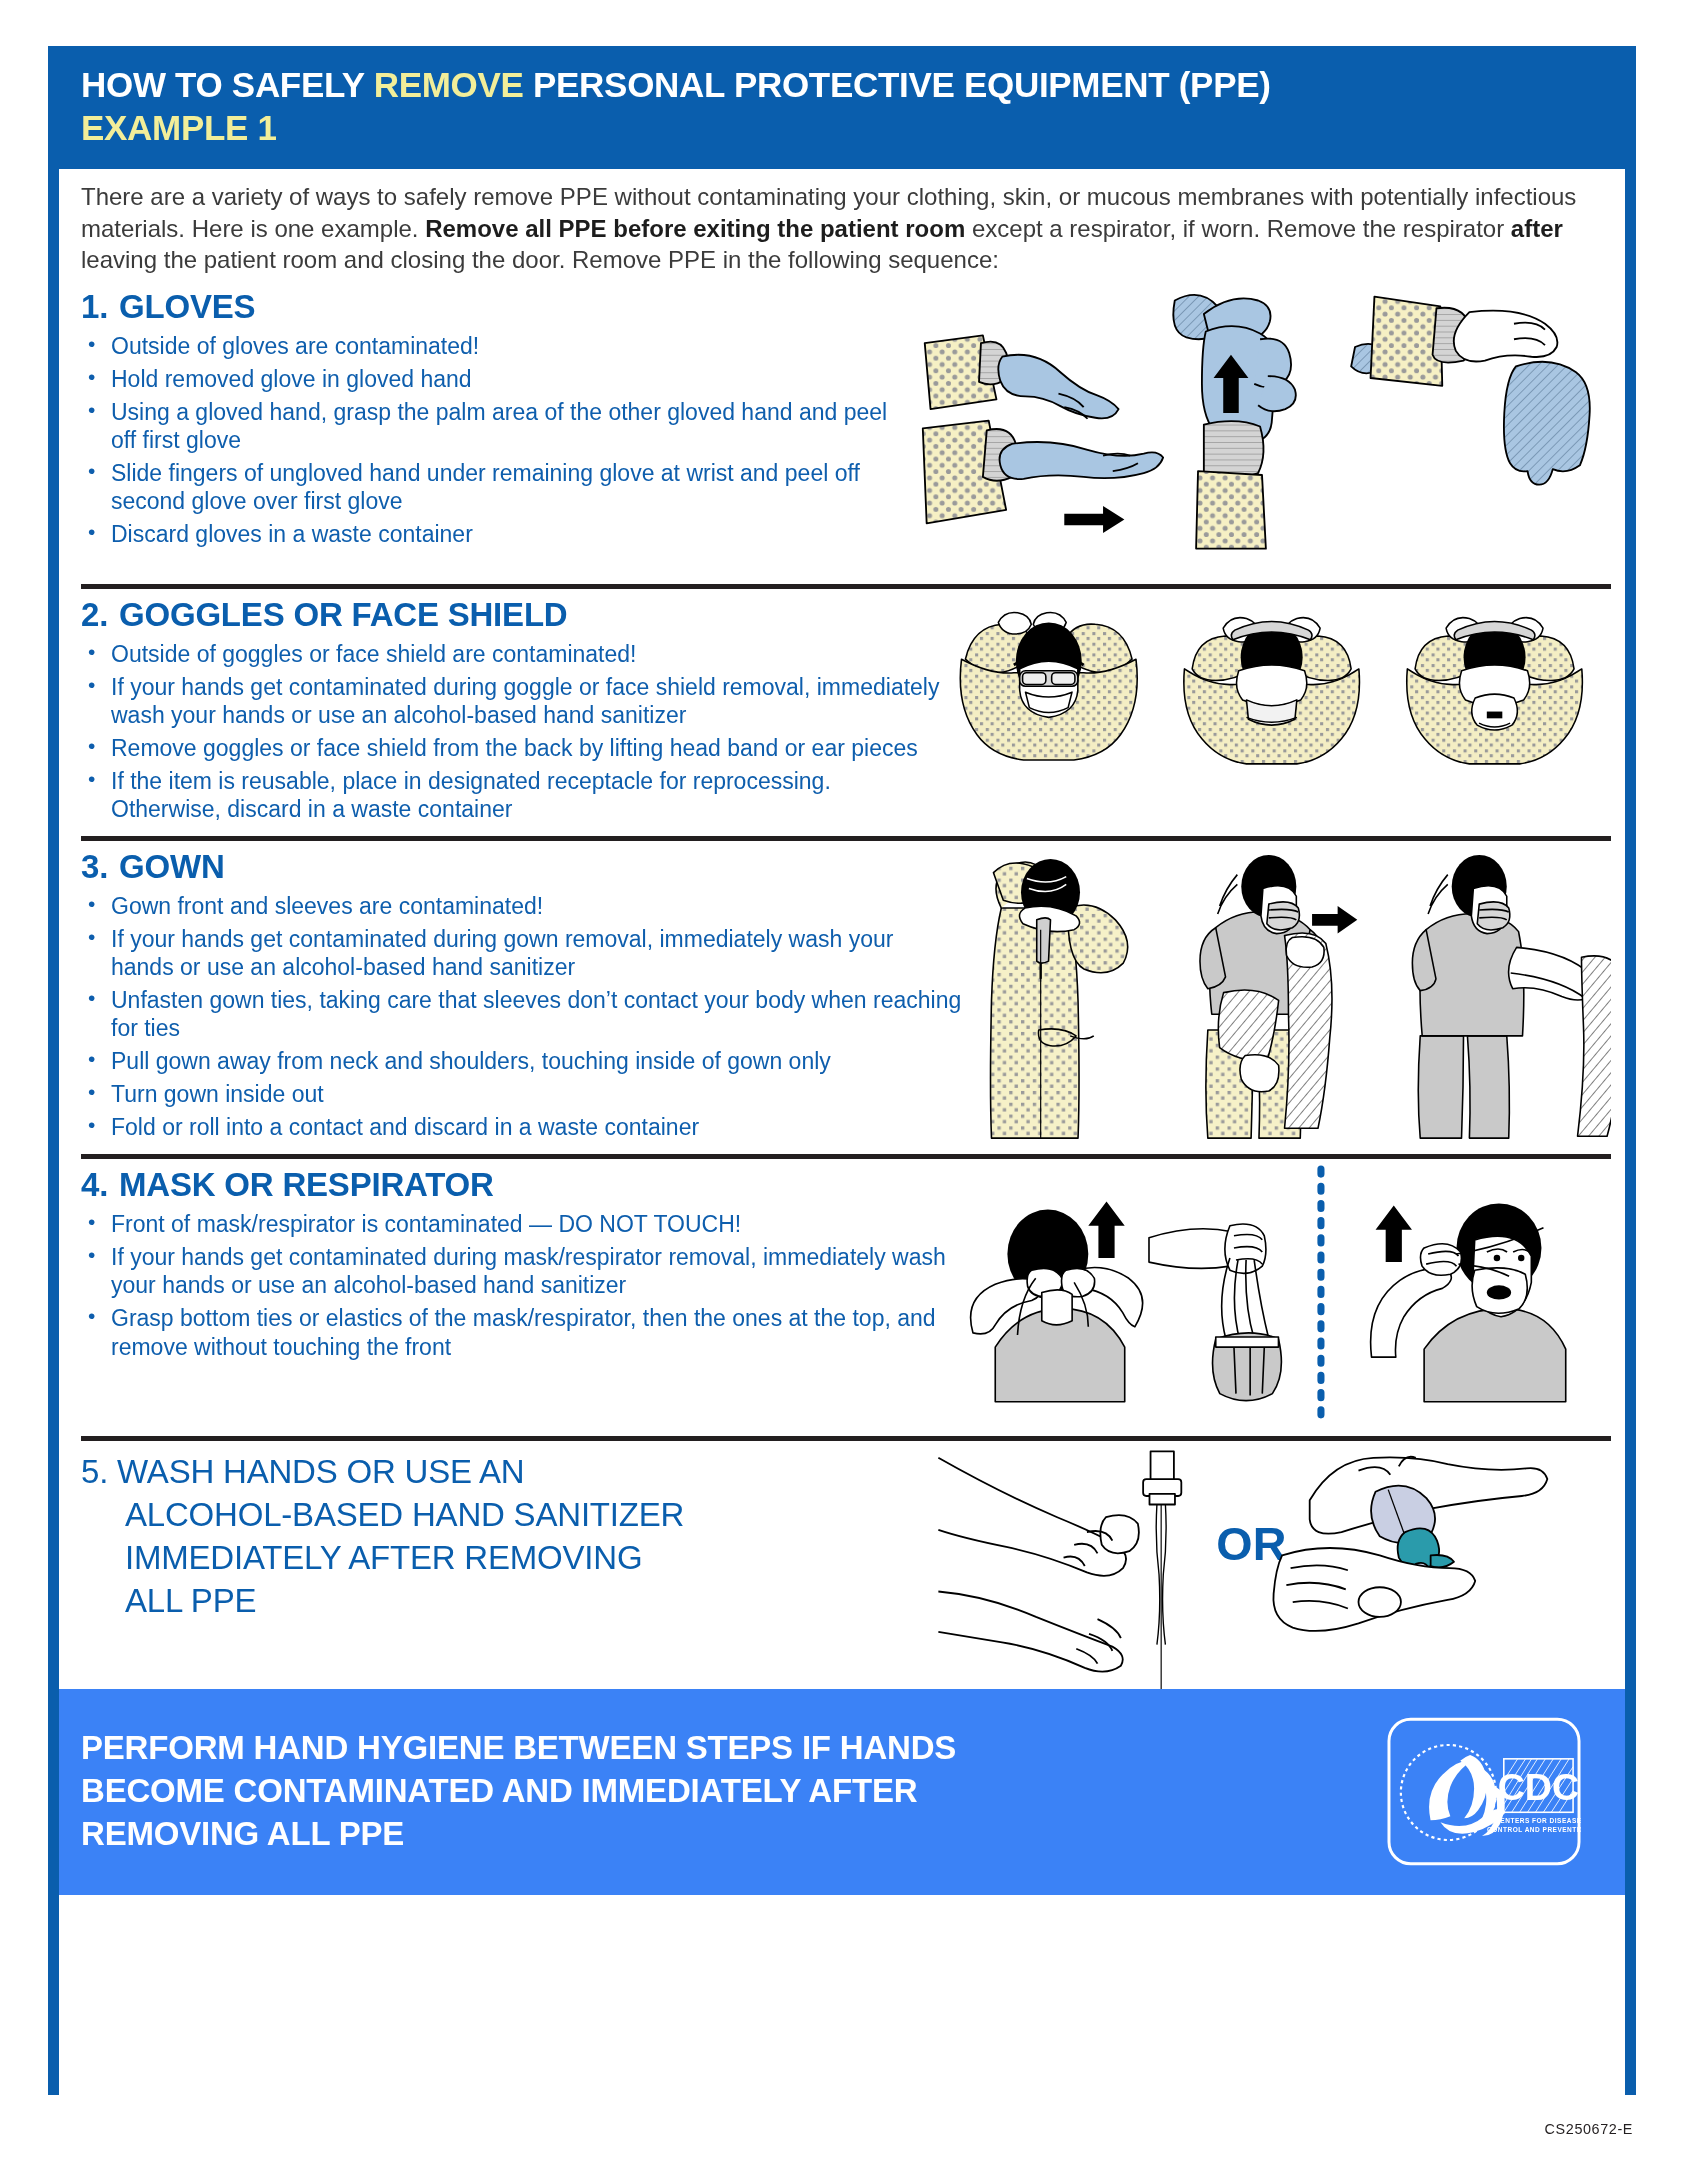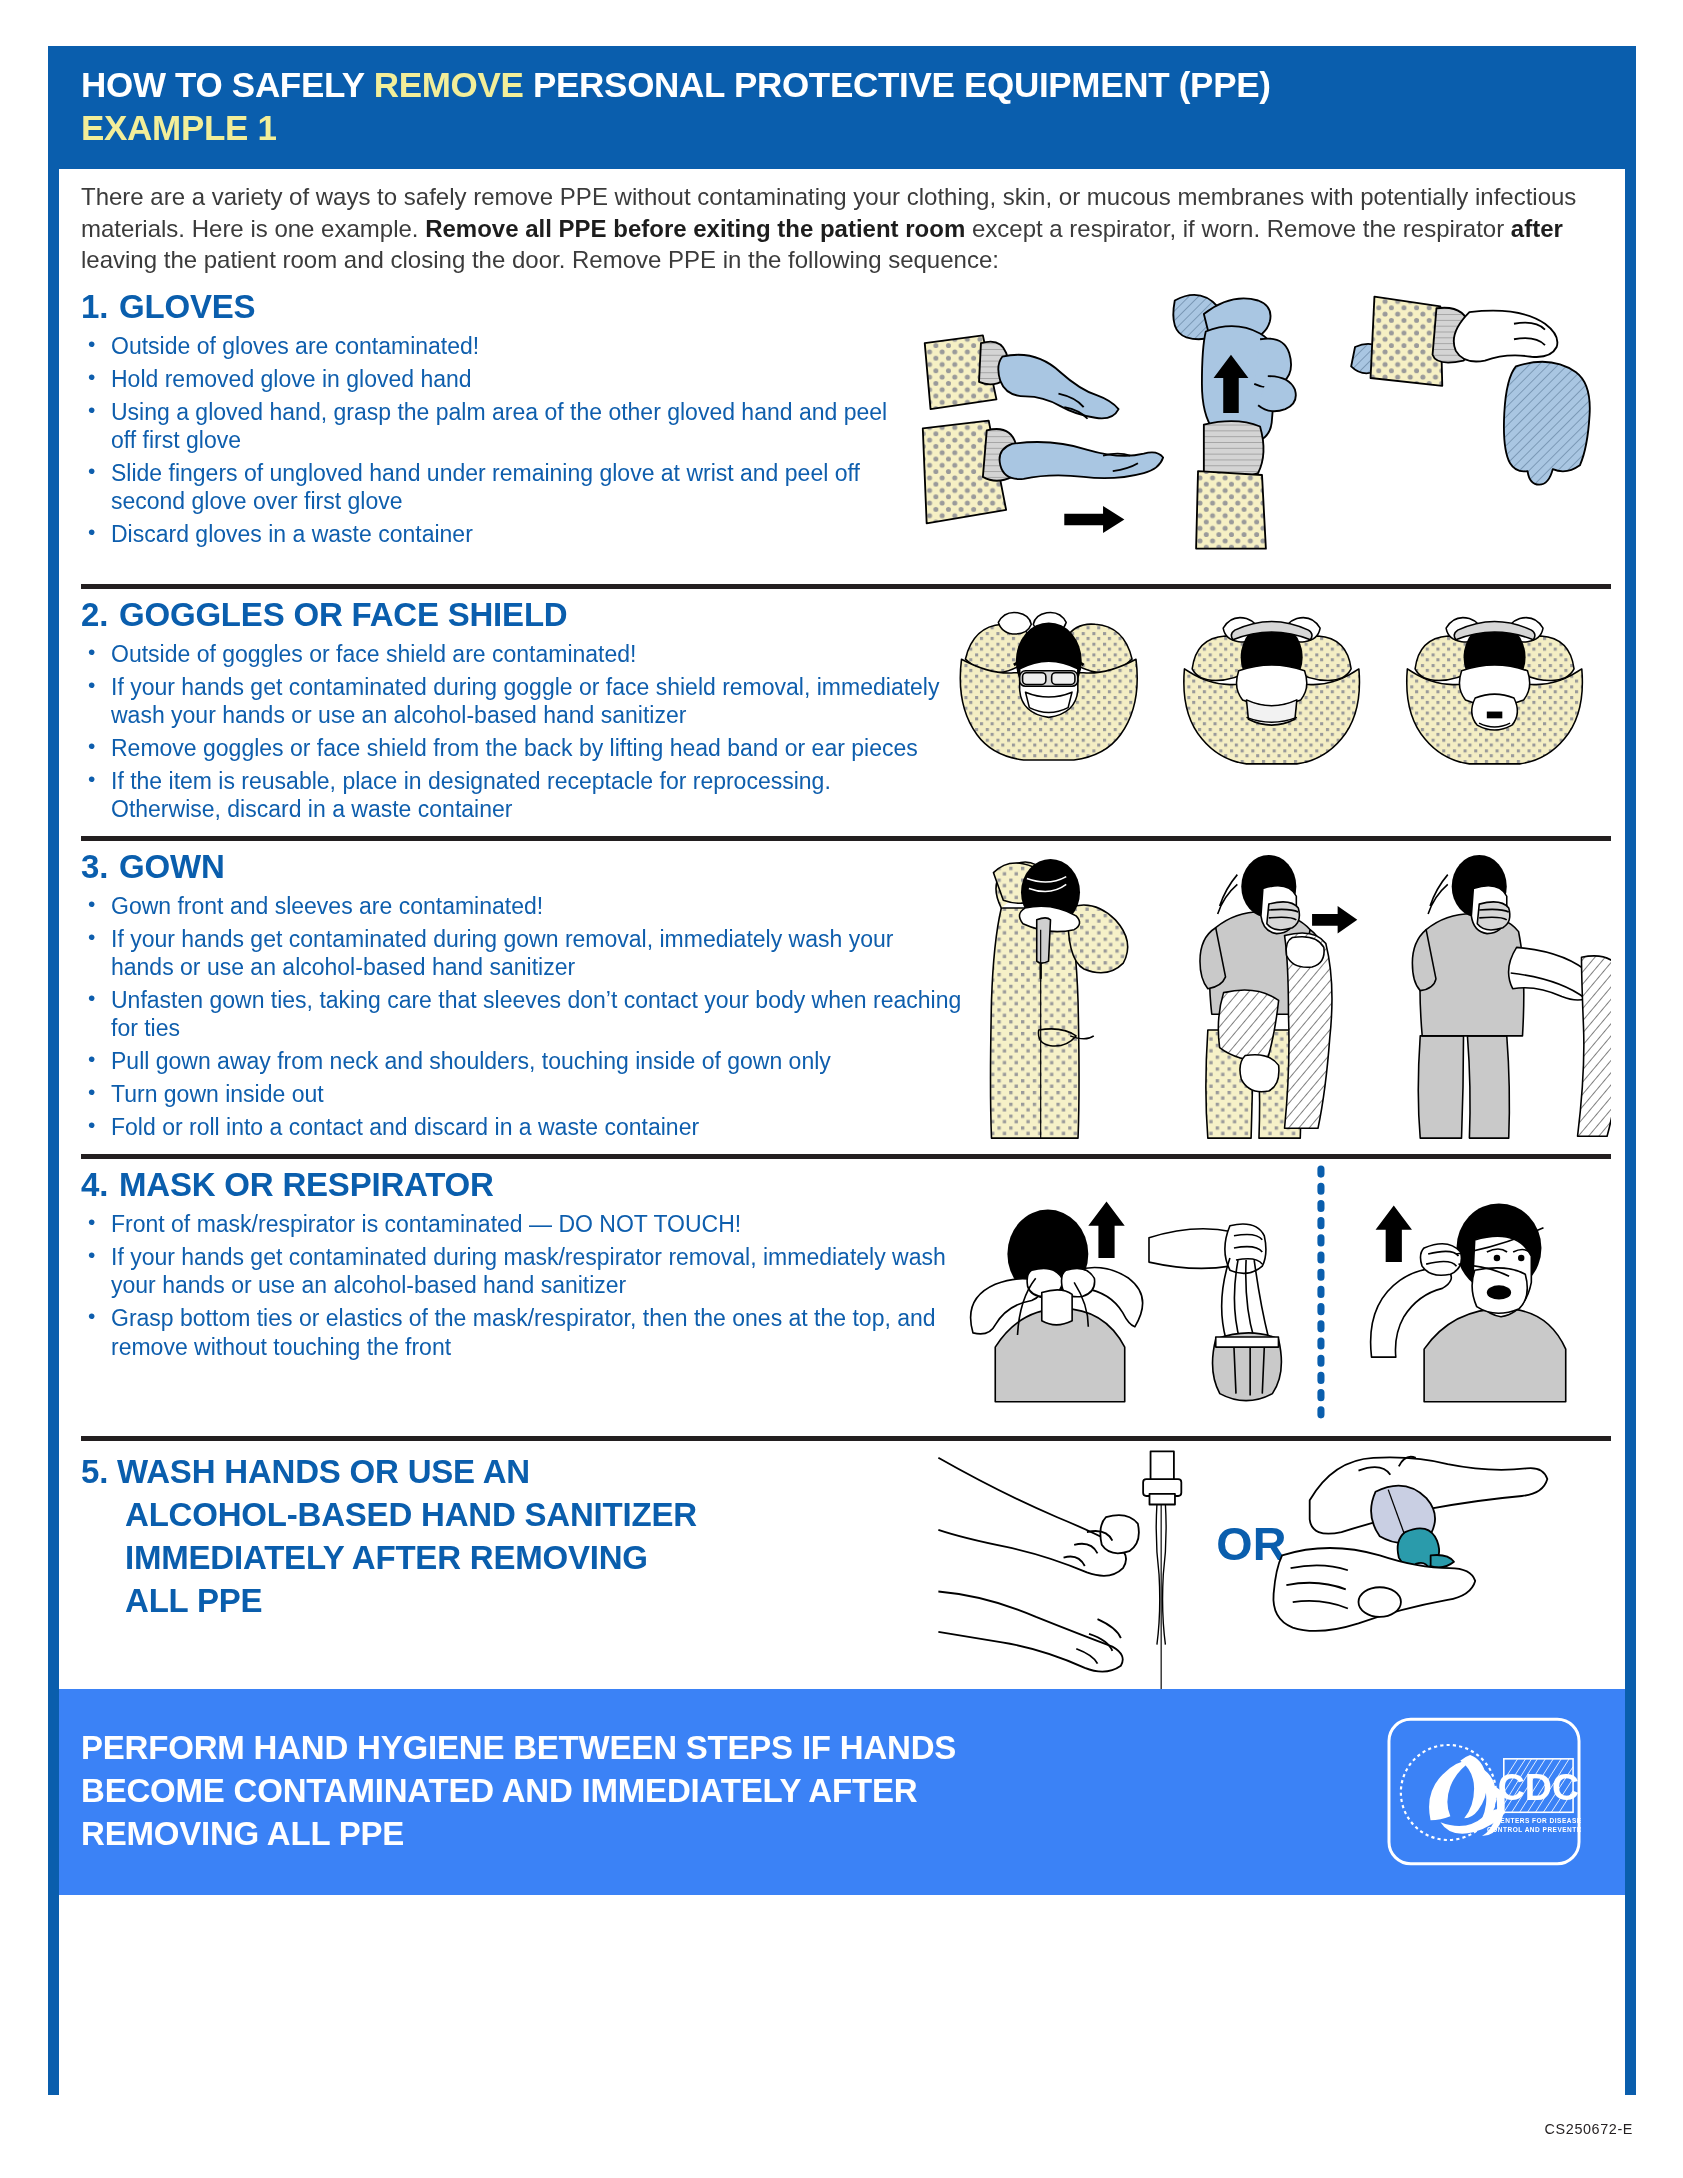--- a/index.html
+++ b/index.html
@@ -97,21 +97,21 @@
     position: absolute;
     left: 7px;
     top: -1px;
     font-size: 21px;
     color: #0e5ead;
   }
 
   
   .step5 {
     color: #0a5ead;
-    font-weight: bold;
+    font-weight: normal;
     font-size: 33px;
     line-height: 1.30;
     letter-spacing: -0.2px;
     margin: 10px 0 0 0;
   }
   .step5 .ind { display: inline-block; width: 44px; }
 
   
   .footer {
     background: #3b82f6;

